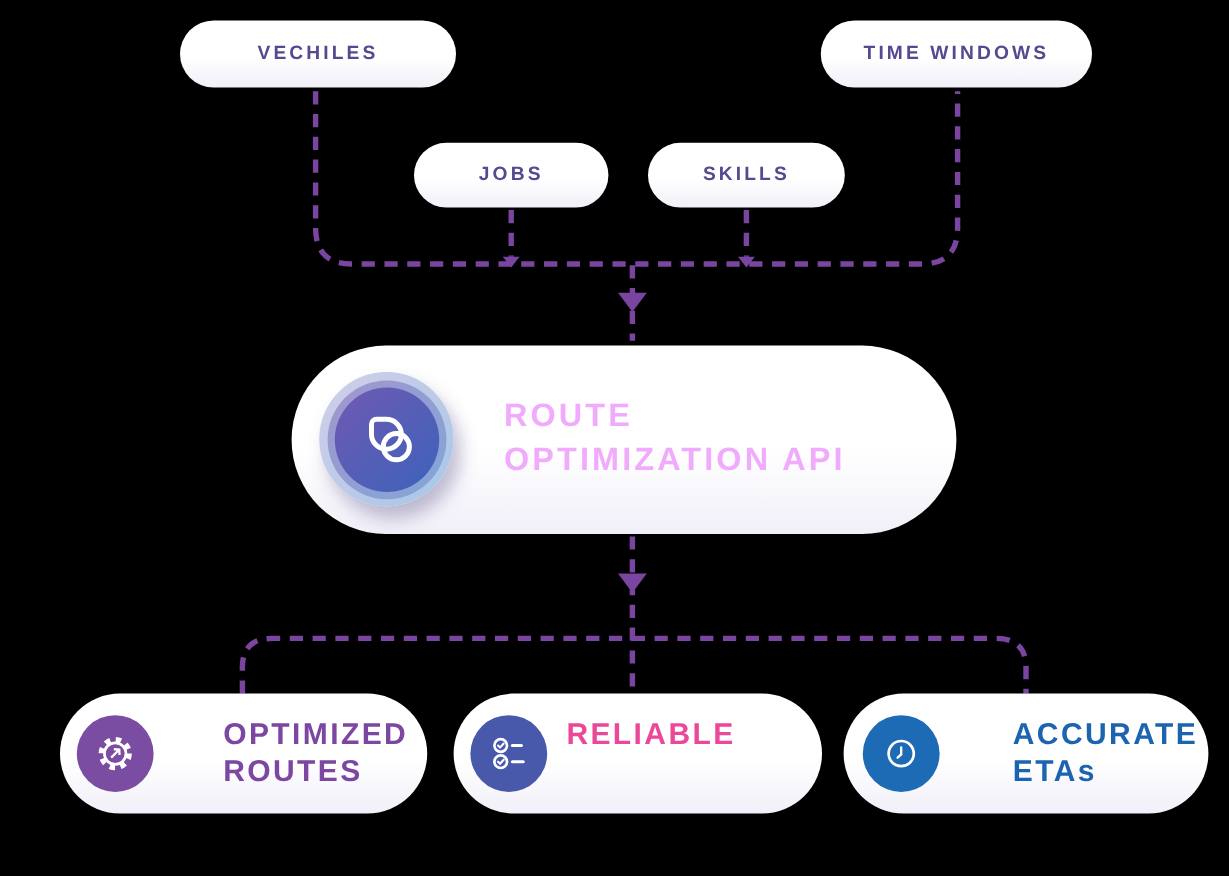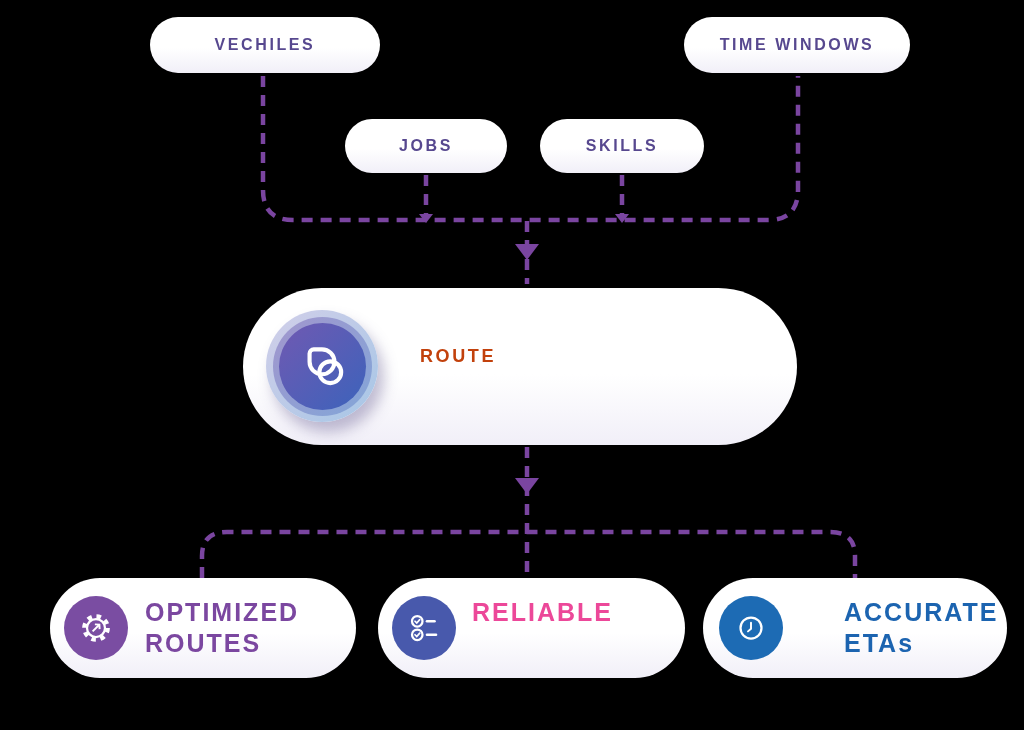--- a/index.html
+++ b/index.html
@@ -13,39 +13,39 @@
   .pill::before{content:"";position:absolute;z-index:-1;background:#a79ad3;filter:blur(3px);}
   .pill-sm{border-radius:60px;}
   .pill-sm::before{top:-6px;left:-33px;right:-5px;bottom:-37px;border-radius:60px;}
   .api-box{border-radius:80px;}
   .api-box::before{top:-12px;left:-33px;right:-28px;bottom:-38px;border-radius:110px;}
   .pill-lg{border-radius:52px;}
   .pill-lg::before{top:-8px;left:-26px;right:-12px;bottom:-37px;border-radius:60px;}
 
   .lbl-sm{color:#57488f;font-size:16px;font-weight:700;letter-spacing:2.6px;}
 
-  .api-title{position:absolute;left:420px;top:338px;color:#c2410c;font-size:18px;
+  .api-title{position:absolute;left:420px;top:328px;color:#f0abfc;font-size:27px;
              font-weight:700;letter-spacing:2.6px;line-height:37px;white-space:nowrap;}
 
   .api-icon{position:absolute;left:266px;top:310px;width:112px;height:112px;border-radius:50%;
             background:linear-gradient(135deg,#d2cfe9 0%,#a6c6e6 100%);
             display:flex;align-items:center;justify-content:center;
             box-shadow:6px 10px 14px rgba(80,70,130,.35);}
   .api-icon .ring-mid{width:99px;height:99px;border-radius:50%;
             background:linear-gradient(135deg,#a296cd 0%,#82a6d8 100%);
             display:flex;align-items:center;justify-content:center;}
   .api-icon .ring-inner{width:87px;height:87px;border-radius:50%;
             background:linear-gradient(135deg,#7059b2 0%,#3c63bb 100%);
             display:flex;align-items:center;justify-content:center;}
 
   .out-icon{position:absolute;width:64px;height:64px;border-radius:50%;
             display:flex;align-items:center;justify-content:center;}
   .out-lbl{position:absolute;font-size:25px;font-weight:700;letter-spacing:2px;
            line-height:31px;white-space:nowrap;}
-  .c-purple{color:#7b47a0;} .bg-purple{background:#7a4da2;}
+  .c-purple{color:#7b47a0;margin-left:41px;} .bg-purple{background:#7a4da2;}
   .c-indigo{color:#ec4899;} .bg-indigo{background:#4859ac;}
   .c-blue{color:#1c64b0;margin-left:44px;}   .bg-blue{background:#1d6bb4;}
 </style>
 </head>
 <body>
 
 <div class="canvas">
 
   <svg class="connectors" width="1024" height="730" viewBox="0 0 1024 730">
     <g fill="none" stroke="#7a45a0" stroke-width="4.5" stroke-dasharray="11 8">
@@ -85,20 +85,21 @@
           <g fill="none" stroke="#ffffff" stroke-width="4">
             <path d="M20 12 h8 a12 12 0 1 1 -12 12 v-8 a4 4 0 0 1 4 -4 z"></path>
             <circle cx="36" cy="34" r="10.5"></circle>
           </g>
         </svg>
       </div>
     </div>
   </div>
   <div class="api-title">
     <div>ROUTE</div>
+    <div>OPTIMIZATION API</div>
   </div>
 
   <div class="pill pill-lg" style="left:50px;top:578px;width:306px;height:100px"></div>
   <div class="out-icon bg-purple" style="left:64px;top:596px">
     <svg width="48" height="48" viewBox="0 0 64 64">
       <g fill="none" stroke="#ffffff">
         <circle cx="32" cy="32" r="15.5" stroke-width="6" stroke-dasharray="6 6.2"></circle>
         <circle cx="32" cy="32" r="12" stroke-width="3"></circle>
         <path d="M27.5 36.5 L36 28" stroke-width="2.6"></path>
         <path d="M30.5 27.2 L36.5 27.5 L36.8 33.5" stroke-width="2.6"></path>

